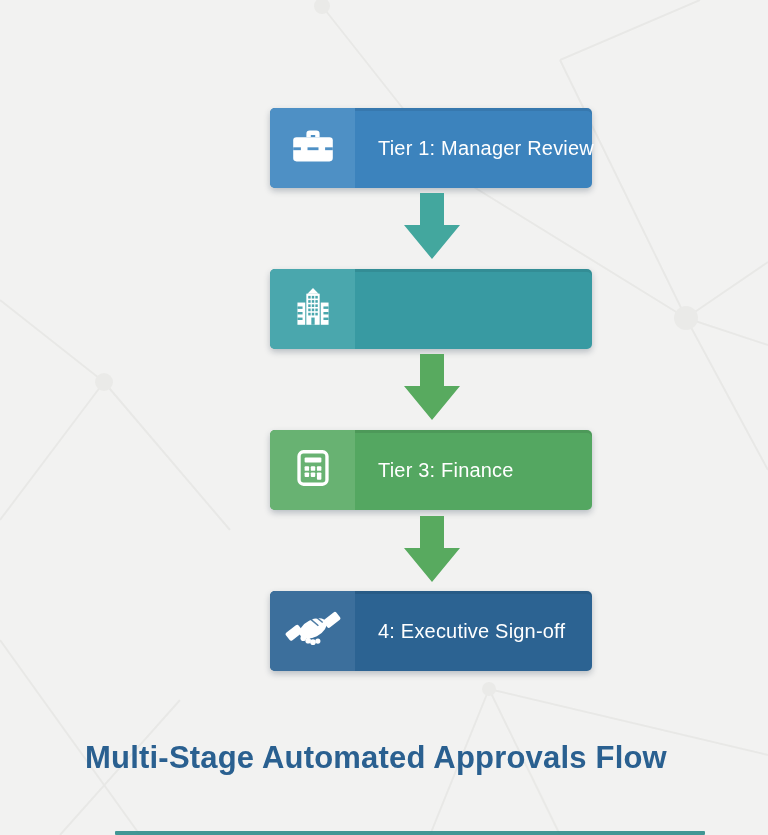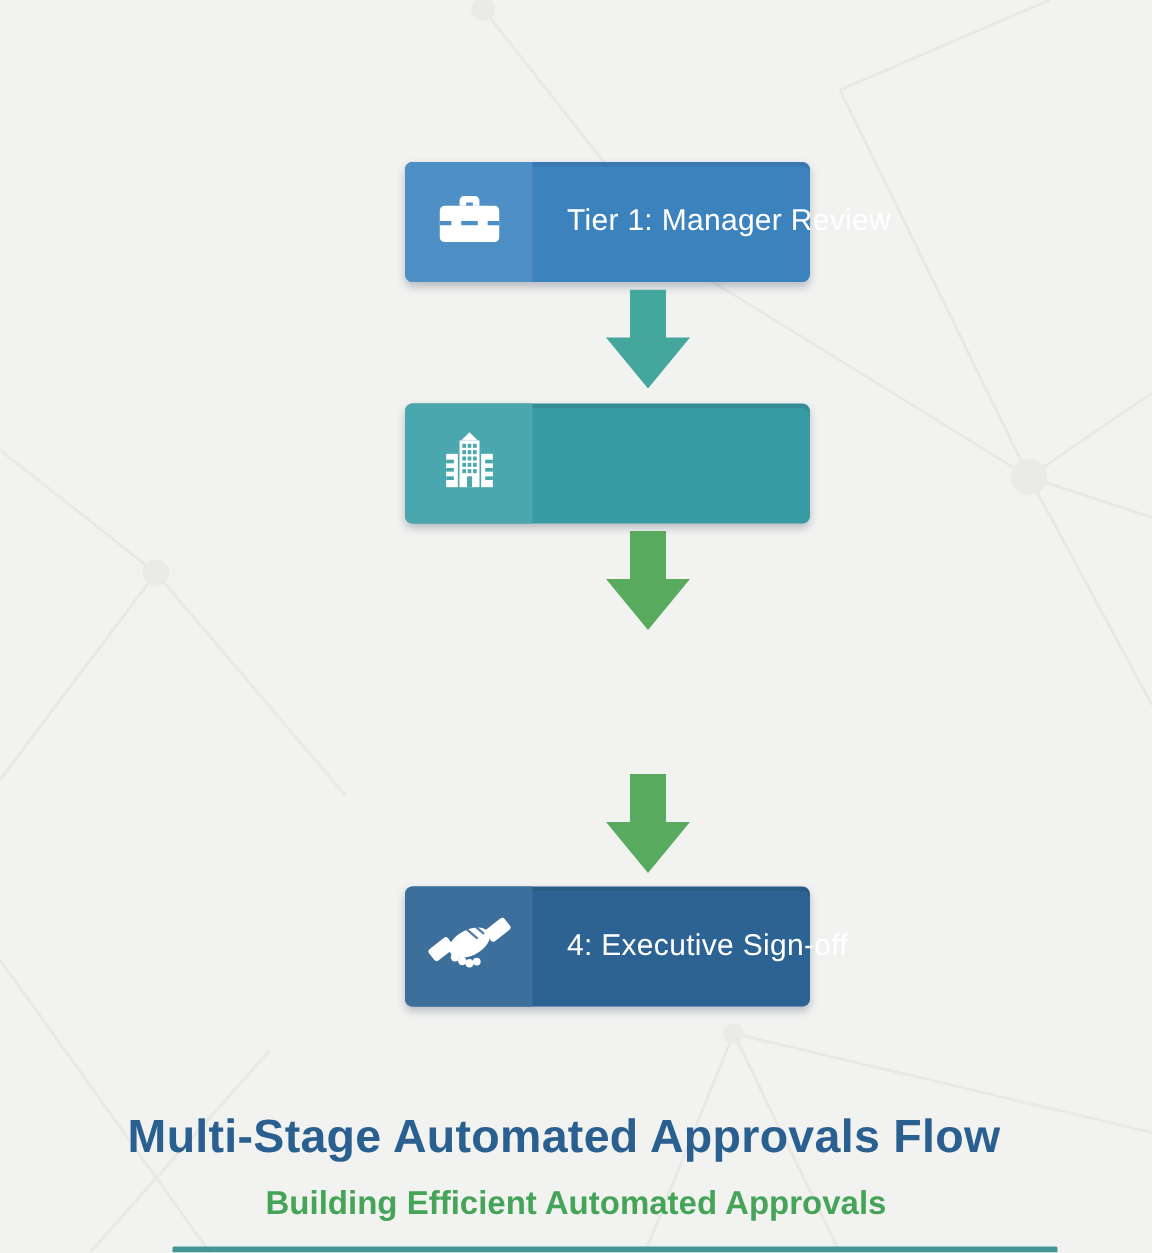--- a/index.html
+++ b/index.html
@@ -5,21 +5,21 @@
   html,body{margin:0;padding:0;}
   body{
     width:768px;height:835px;overflow:hidden;
     font-family:"Liberation Sans","DejaVu Sans",sans-serif;
     background:#f2f2f1;
   }
   .canvas{position:relative;width:768px;height:835px;background:#f2f2f1;}
   .bg-net{position:absolute;inset:0;pointer-events:none;}
   
   .stage{
-    position:absolute;left:270px;width:270px;height:80px;
+    position:absolute;left:270px;width:322px;height:80px;
     border-radius:5px;background:var(--bg,#3c83bd);
     box-shadow:0 3px 6px rgba(35,55,75,.28), inset 0 3px 0 rgba(0,0,0,.08);
   }
   .icon-panel{
     position:absolute;left:0;top:0;bottom:0;width:85px;
     background:var(--panel,#4e90c5);
     border-radius:5px 0 0 5px;
     display:flex;align-items:center;justify-content:center;
   }
   .stage-label{
@@ -136,20 +136,39 @@
       </span>
     </div>
   </div>
 
   <div class="arrow arrow2" style="--arrow: #58aa5f;">
     <svg width="62" height="66" viewBox="0 0 62 66">
       <polygon points="19,0 43,0 43,32 59,32 31,66 3,32 19,32" fill="var(--arrow,#58aa5f)"></polygon>
     </svg>
   </div>
 
+  <div class="stage stage3" style="--bg: #54a761; --panel: #68b272;">
+    <div class="icon-panel">
+      <span>
+        <svg width="38" height="38" viewBox="0 0 34 34">
+          <rect x="4.5" y="2.5" width="25" height="29" rx="4" fill="none" stroke="#fff" stroke-width="3"></rect>
+          <g fill="#fff">
+            <rect x="9.5" y="7.5" width="15" height="4.6" rx="1"></rect>
+            <rect x="9.5" y="15.5" width="4" height="4" rx="0.8"></rect>
+            <rect x="15" y="15.5" width="4" height="4" rx="0.8"></rect>
+            <rect x="20.5" y="15.5" width="4" height="4" rx="0.8"></rect>
+            <rect x="9.5" y="21" width="4" height="4" rx="0.8"></rect>
+            <rect x="15" y="21" width="4" height="4" rx="0.8"></rect>
+            <rect x="20.5" y="21" width="4" height="6.5" rx="0.8"></rect>
+          </g>
+        </svg>
+      </span>
+    </div>
+    <span class="stage-label">Tier 3: Finance</span>
+  </div>
 
   <div class="arrow arrow3" style="--arrow: #58aa5f;">
     <svg width="62" height="66" viewBox="0 0 62 66">
       <polygon points="19,0 43,0 43,32 59,32 31,66 3,32 19,32" fill="var(--arrow,#58aa5f)"></polygon>
     </svg>
   </div>
 
   <div class="stage stage4" style="--bg: #2c6392; --panel: #3c6f9c;">
     <div class="icon-panel">
       <span>
@@ -167,17 +186,16 @@
             <path d="M24 8 l7 6"></path>
             <path d="M29 6 l6 5"></path>
           </g>
         </svg>
       </span>
     </div>
     <span class="stage-label">4: Executive Sign-off</span>
   </div>
 
   <div class="main-title" style="--title-color: #2a6090;">Multi-Stage Automated Approvals Flow</div>
-  <div class="sub-title" style="--subtitle-color: #45a457;">Building Efficient Automated Approvals</div>
 
   <div class="bottom-bar" style="--bar-color: #2f8c8a;"></div>
 
 </div>
 
 </body></html>

